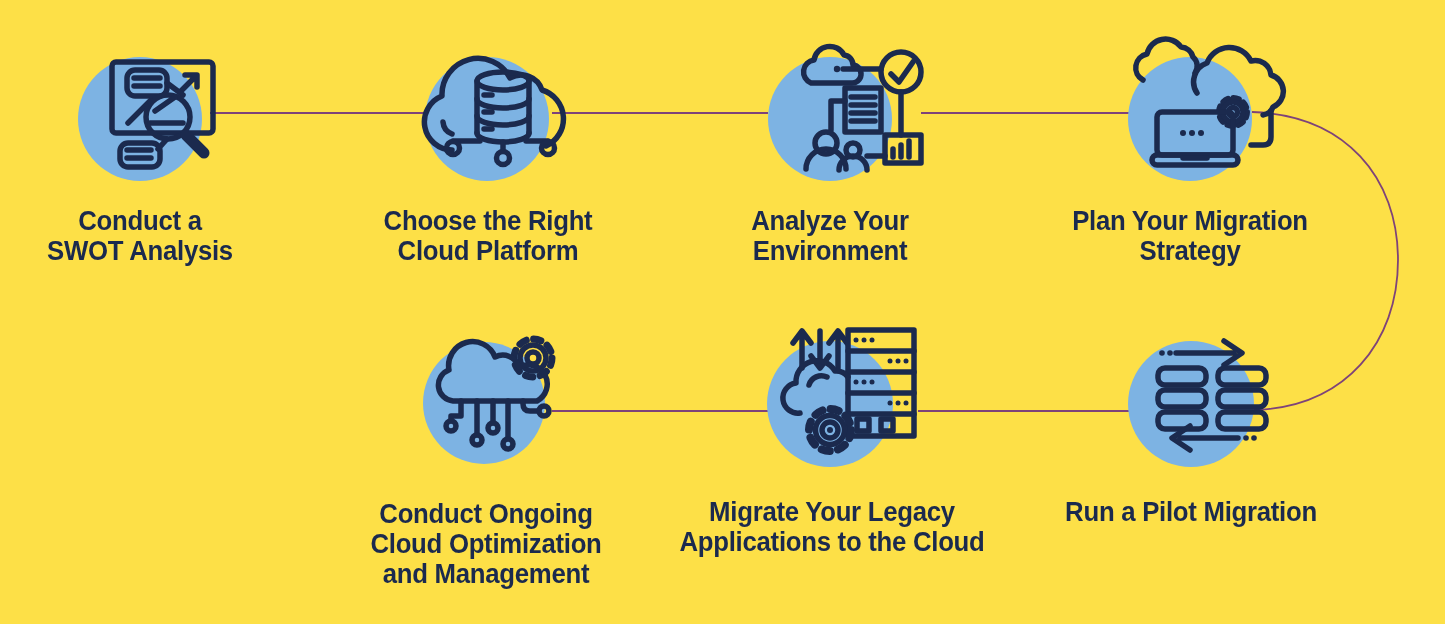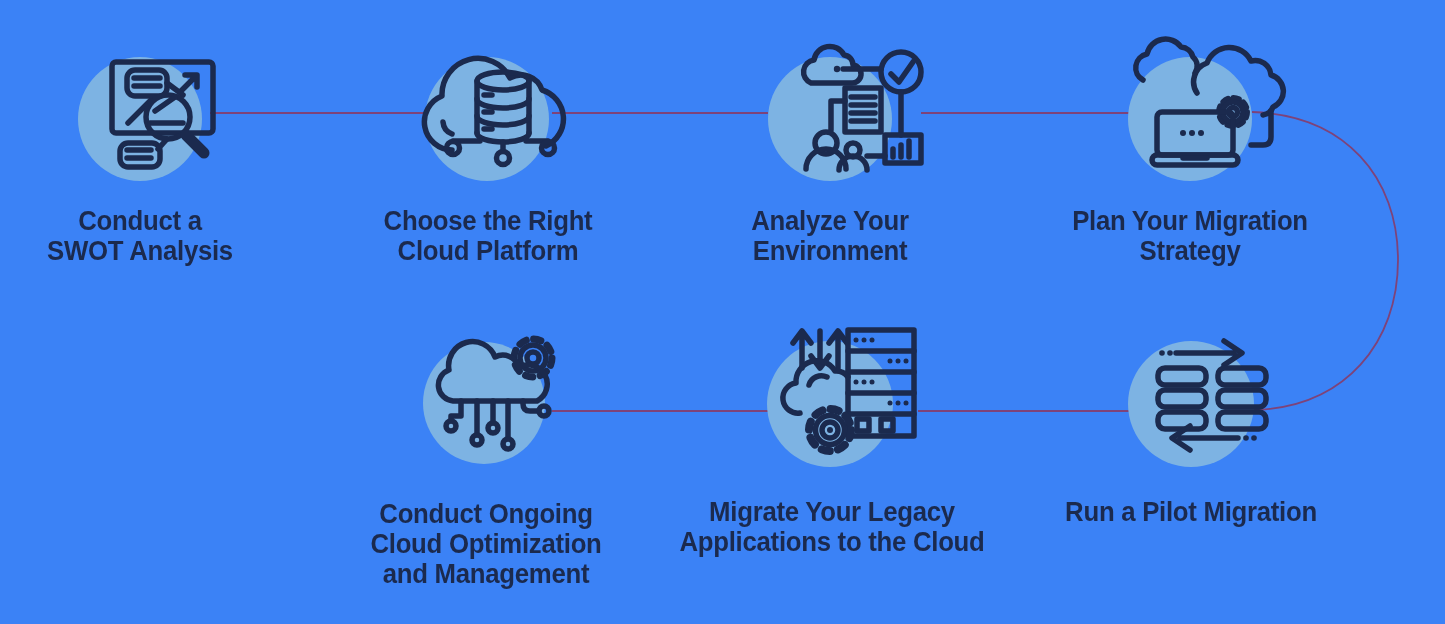--- a/index.html
+++ b/index.html
@@ -1,16 +1,16 @@
 <!DOCTYPE html>
 <html><head>
 <meta charset="utf-8">
 <style>
   html,body{margin:0;padding:0;background:#ffffff;}
-  #canvas{position:relative;width:1445px;height:624px;background:#3b82f6;overflow:hidden;
+  #canvas{position:relative;width:1445px;height:624px;background:#fde047;overflow:hidden;
           font-family:"Liberation Sans",sans-serif;}
   #connectors{position:absolute;left:0;top:0;z-index:0;}
   .step{position:absolute;width:190px;height:170px;z-index:1;}
   .step svg{display:block;overflow:visible;}
   .bg{fill:#7db3e3;stroke:none;}
   .ic{stroke:#1b2a4e;stroke-width:5.5;fill:none;stroke-linecap:round;stroke-linejoin:round;}
   .ic .dot{fill:#1b2a4e;stroke:none;}
   .ic .thick{stroke-width:11;}
   .conn{stroke:#7e4379;stroke-width:1.8;fill:none;}
   .lbl{position:absolute;width:340px;z-index:2;text-align:center;

